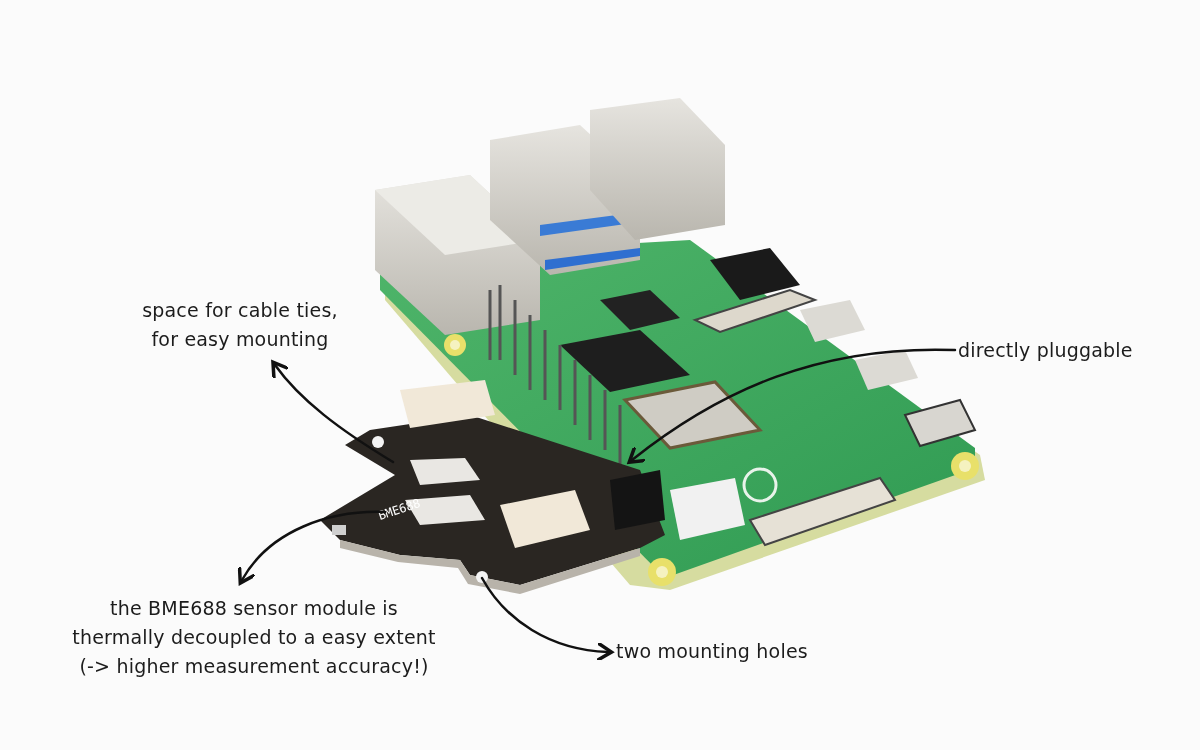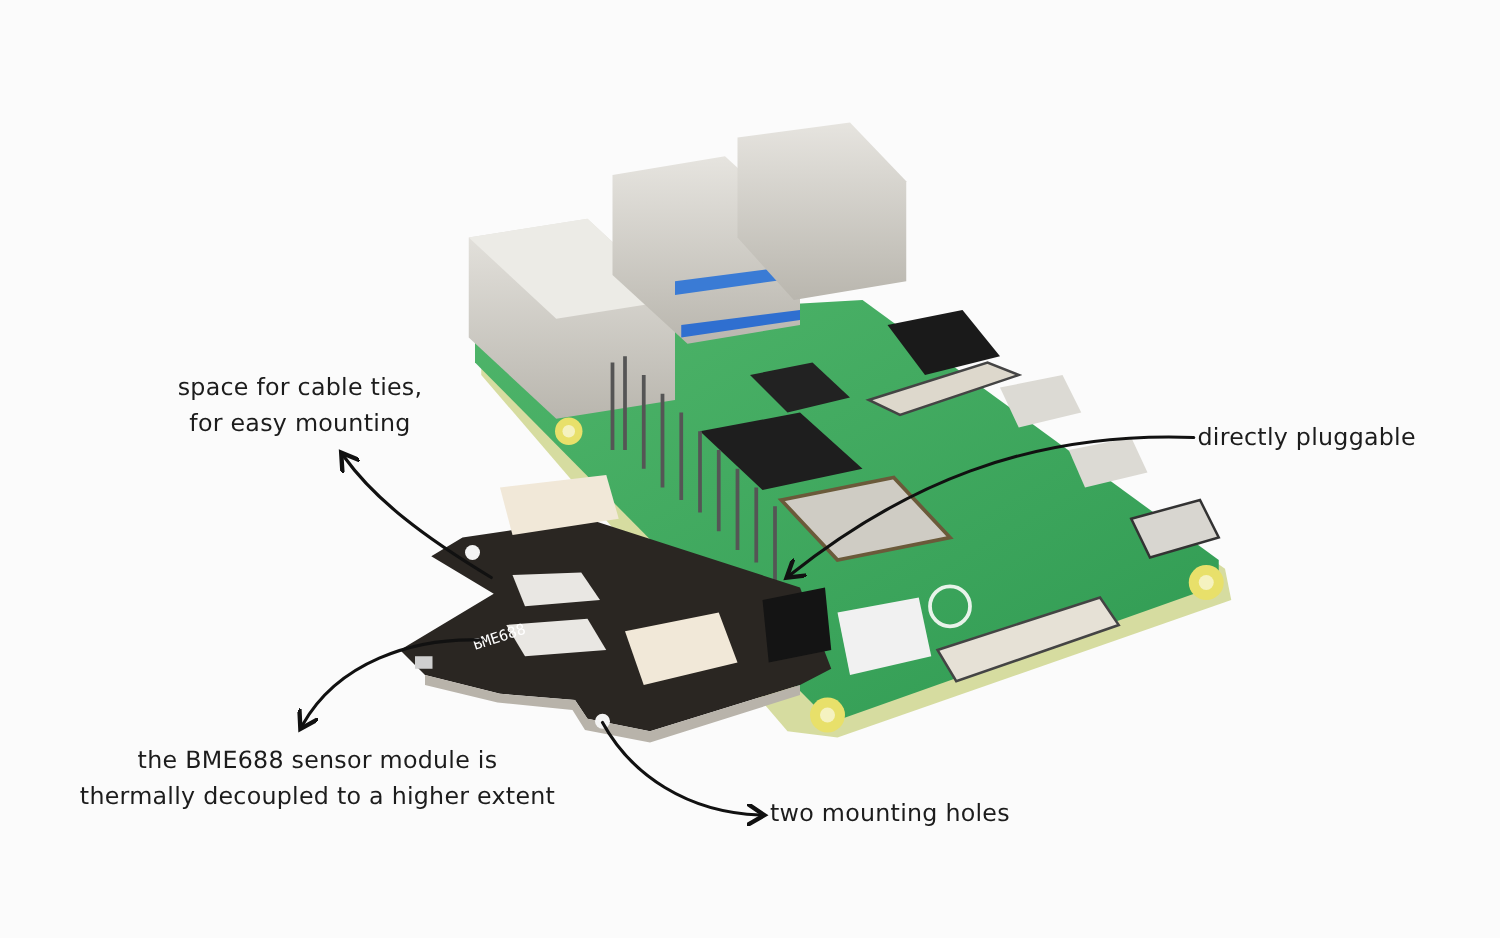--- a/index.html
+++ b/index.html
@@ -111,19 +111,20 @@
   <span>directly pluggable</span>
 </div>
 
 <div class="label" style="left:120px;top:296px;width:240px;">
   <span>space for cable ties,</span>
   <span>for easy mounting</span>
 </div>
 
 <div class="label" style="left:44px;top:594px;width:420px;">
   <span>the BME688 sensor module is</span>
-  <span>thermally decoupled to a higher extent</span>
+  <span>thermally decoupled to a easy extent</span>
+  <span>(-&gt; higher measurement accuracy!)</span>
 </div>
 
 <div class="label" style="left:616px;top:637px;text-align:left;">
   <span>two mounting holes</span>
 </div>
 </div>
 
 </body></html>

